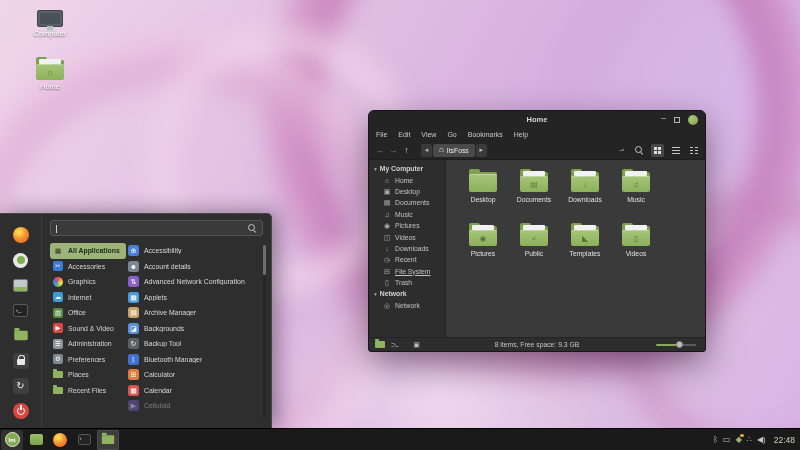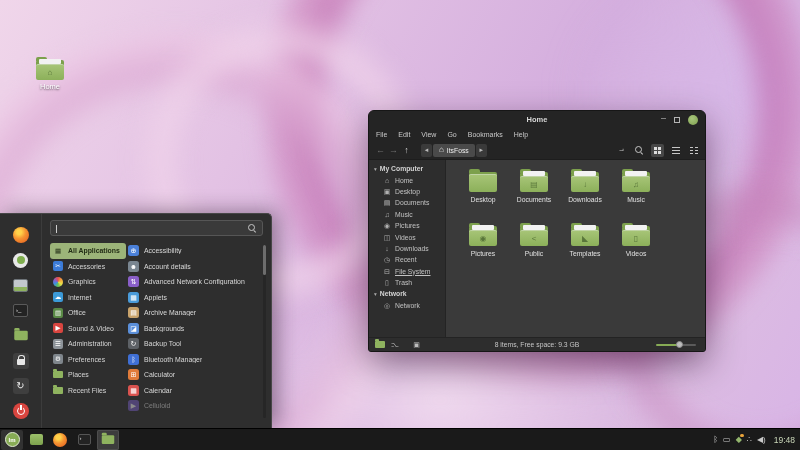--- a/index.html
+++ b/index.html
@@ -153,20 +153,27 @@
 
   <div class="wallpaper">
     <div class="wp wp5"></div>
     <div class="wp wp1"></div>
     <div class="wp wp2"></div>
     <div class="wp wp3"></div>
     <div class="wp wp4"></div>
     <div class="wp wp6"></div>
   </div>
 
+  <div class="dicon" style="left:20px;top:10px;">
+    <div class="monitor">
+        <span class="stand"></span>
+        <span class="base"></span>
+      </div>
+    <div class="dlabel">Computer</div>
+  </div>
   <div class="dicon" style="left:20px;top:58px;">
     <div class="folder" style="margin:0 auto;">
       <span class="back"></span>
         <span class="paper"></span>
         <span class="front">
           <span class="emblem">⌂</span>
         </span>
     </div>
     <div class="dlabel">Home</div>
   </div>
@@ -530,17 +537,17 @@
       <span class="tb-tile active">
           <span class="fmini tb-files"></span>
         </span>
     </div>
     <div class="tb-right">
       <span class="trayi">ᛒ</span>
       <span class="trayi">▭</span>
       <span class="trayi update"><span>◆</span><span class="dot"></span></span>
       <span class="trayi">∴</span>
       <span class="trayi">◀)</span>
-      <span class="clock">19:48</span>
+      <span class="clock">22:48</span>
     </div>
   </div>
 
 </div>
 
 </body></html>

